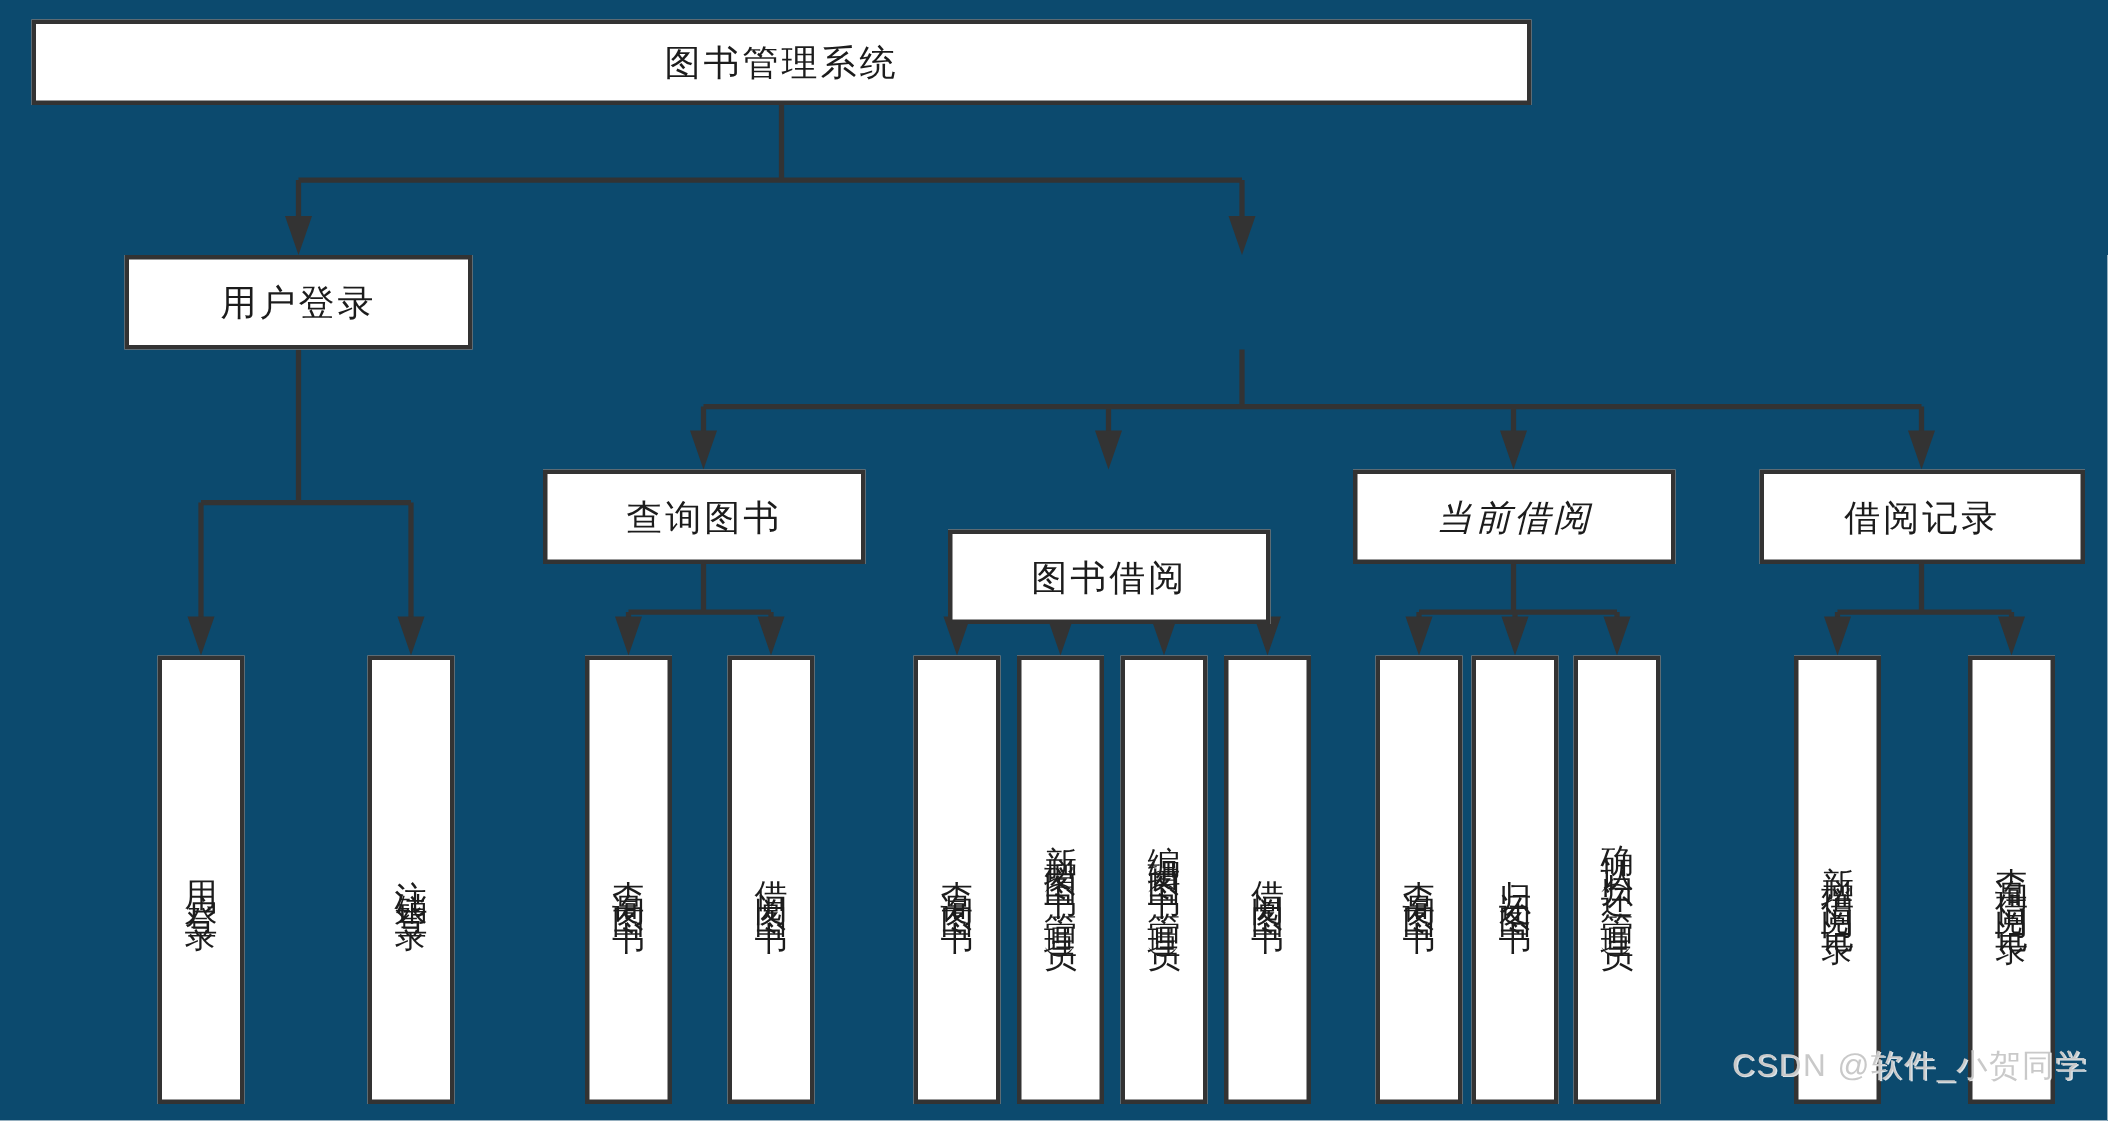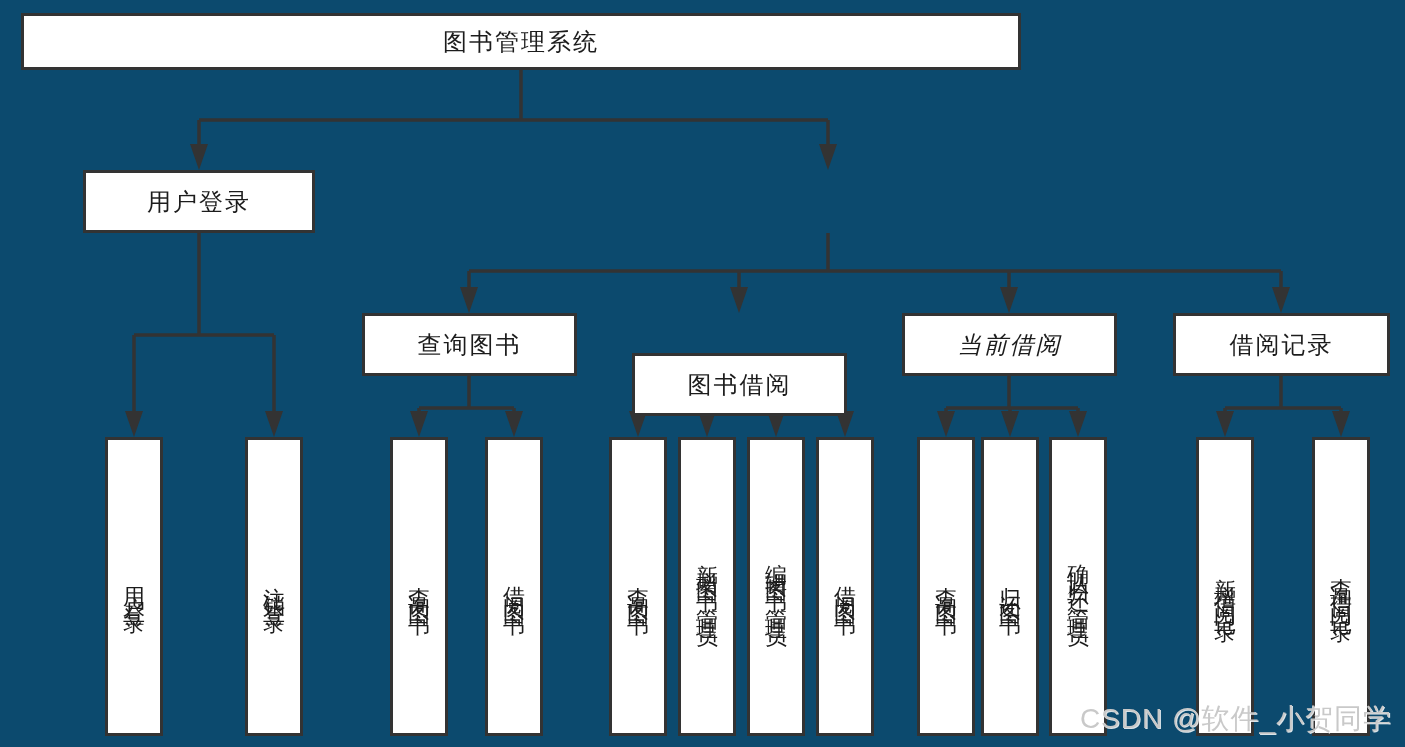--- a/index.html
+++ b/index.html
@@ -40,22 +40,22 @@
   .box.v {
     writing-mode: vertical-rl;
     text-orientation: mixed;
     font-size: 22px;
     letter-spacing: 9px;
     line-height: 1;
   }
   .watermark {
     position: absolute;
     right: 13px;
-    bottom: 9px;
-    font-size: 28px;
+    bottom: 23px;
+    font-size: 21px;
     color: #c9c9c9;
     letter-spacing: 1px;
     white-space: nowrap;
     z-index: 5;
     text-shadow: 1px 1px 0 rgba(255,255,255,0.85);
     margin-top: 42px;
   }
 </style>
 </head>
 <body>

